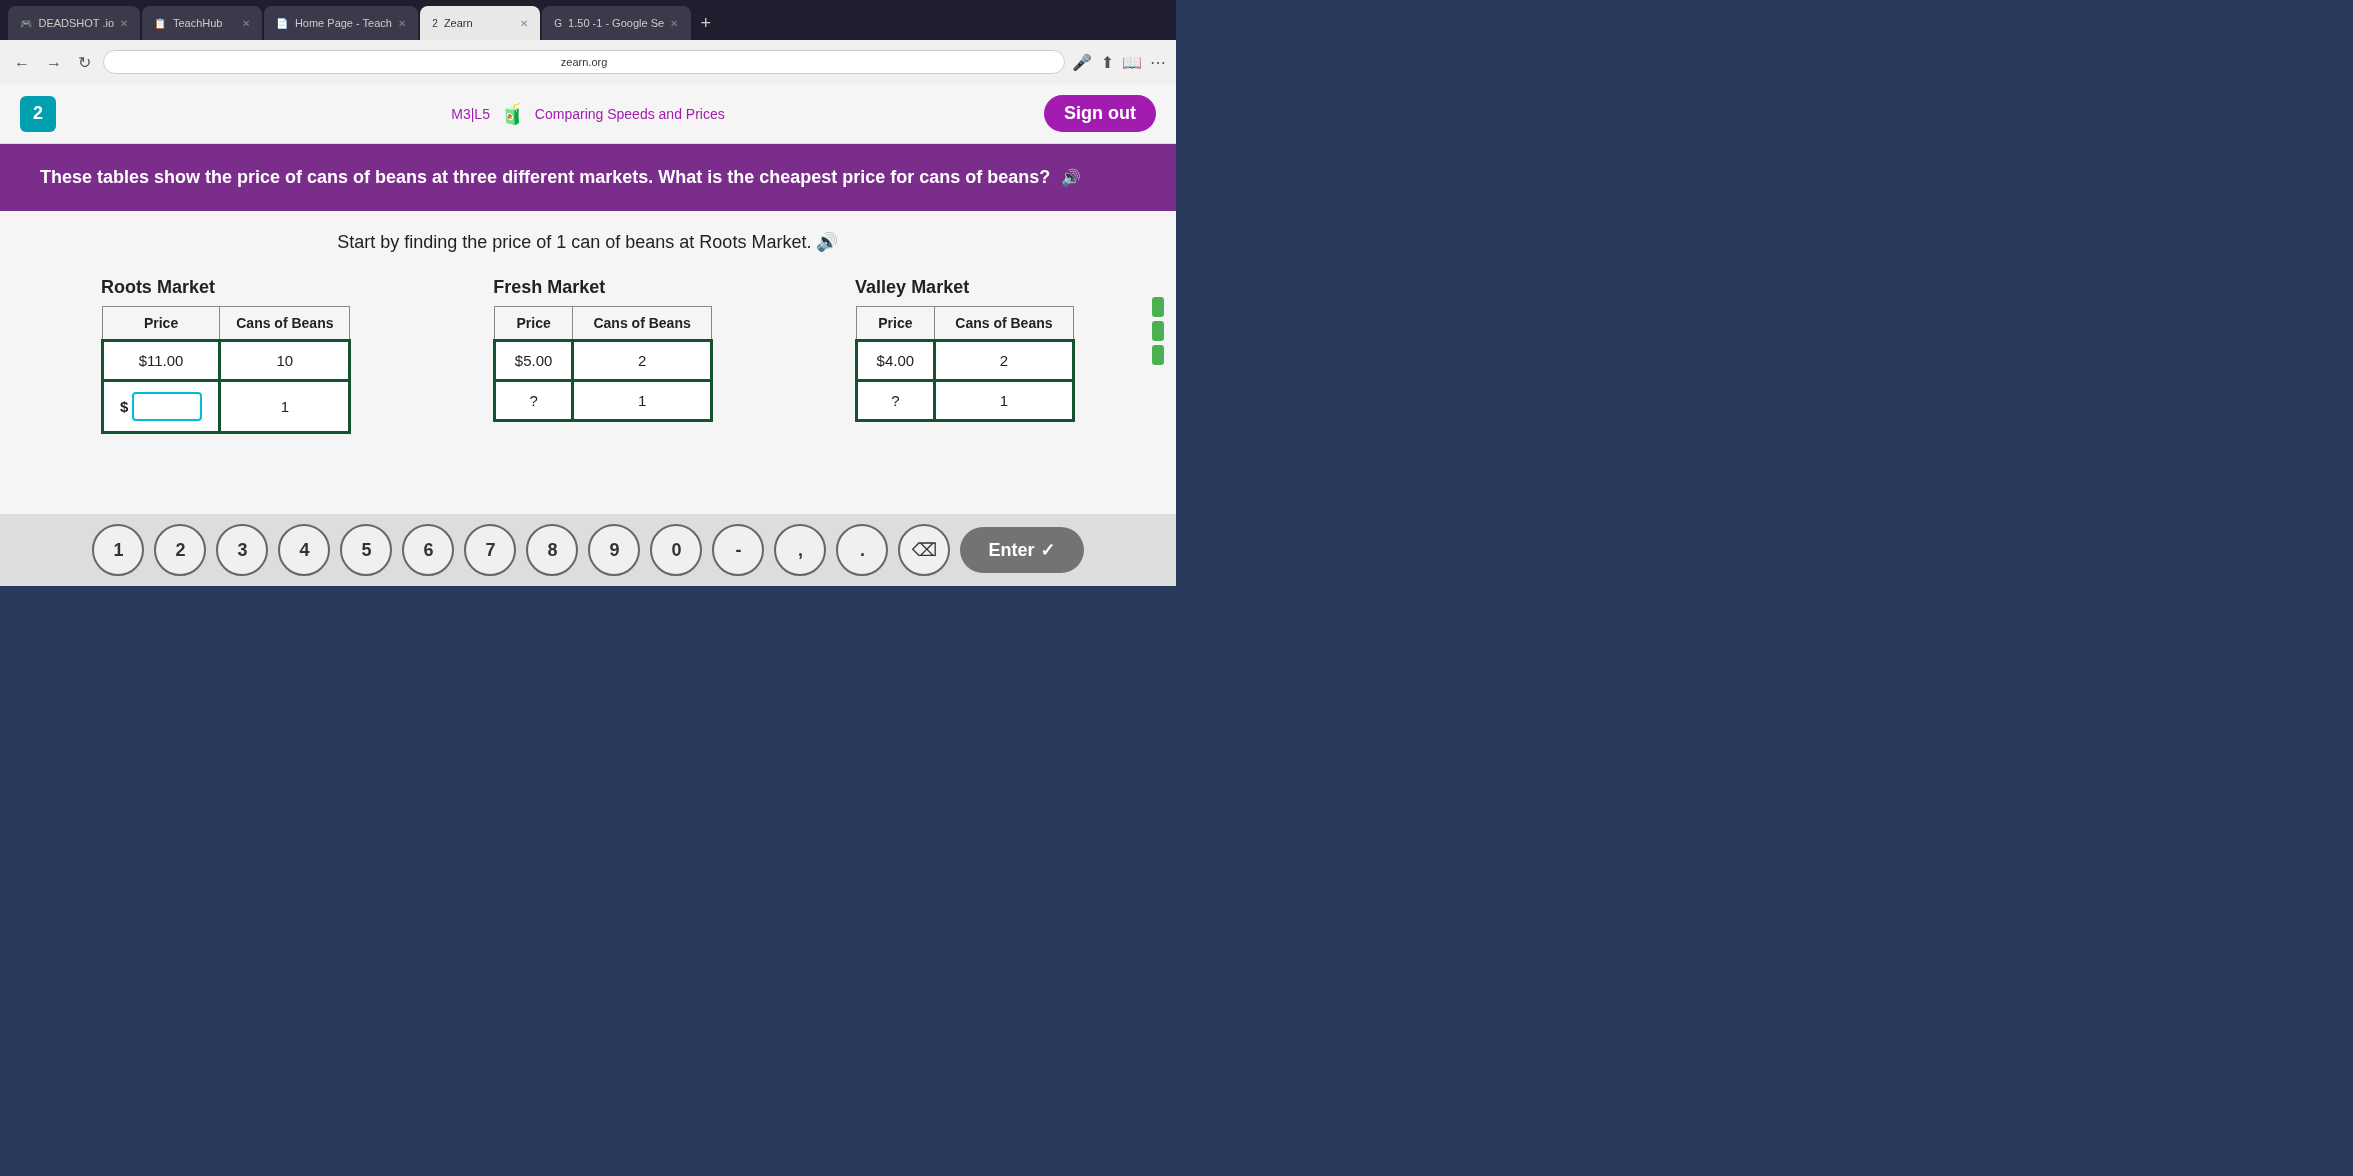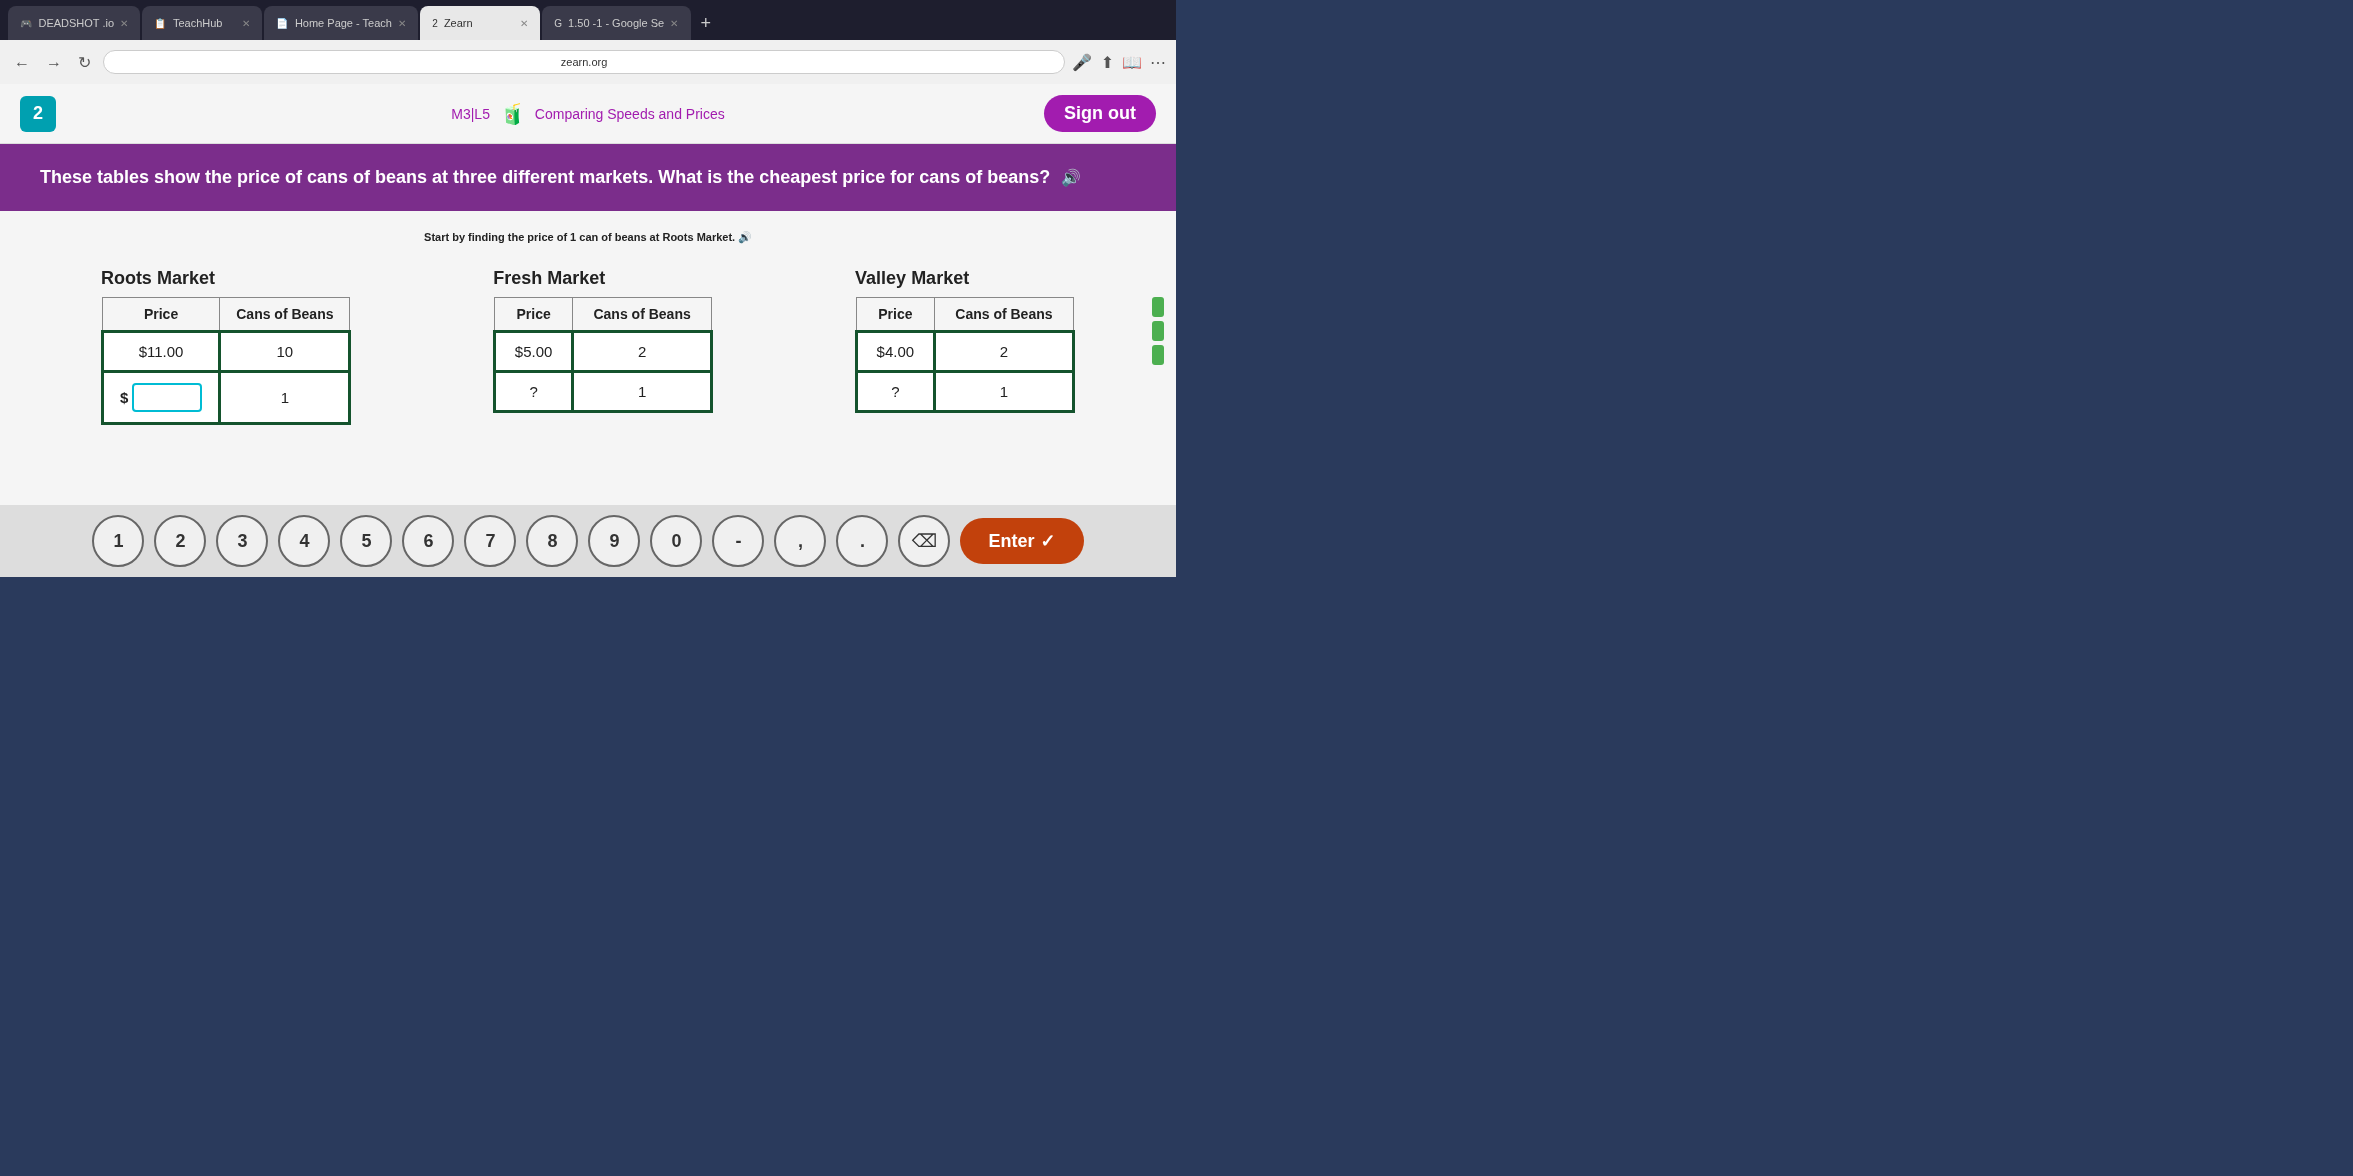--- a/index.html
+++ b/index.html
@@ -161,22 +161,22 @@
       margin-left: 6px;
     }
 
     
     .main-content {
       background: #f5f5f5;
       padding: 20px 30px 10px 30px;
     }
     .instruction-text {
       text-align: center;
-      font-size: 11px;
-      font-weight: bold;
+      font-size: 18px;
+      font-weight: normal;
       color: #222;
       margin-bottom: 24px;
     }
 
     
     .tables-row {
       display: flex;
       justify-content: space-around;
       align-items: flex-start;
       margin-bottom: 30px;
@@ -280,21 +280,21 @@
       border: 2px solid #666;
       background: #f0f0f0;
       font-size: 18px;
       color: #333;
       cursor: pointer;
       display: flex;
       align-items: center;
       justify-content: center;
     }
     .enter-btn {
-      background: #c2410c;
+      background: #737373;
       color: white;
       border: none;
       border-radius: 24px;
       padding: 12px 28px;
       font-size: 18px;
       font-weight: bold;
       cursor: pointer;
       display: flex;
       align-items: center;
       gap: 6px;

